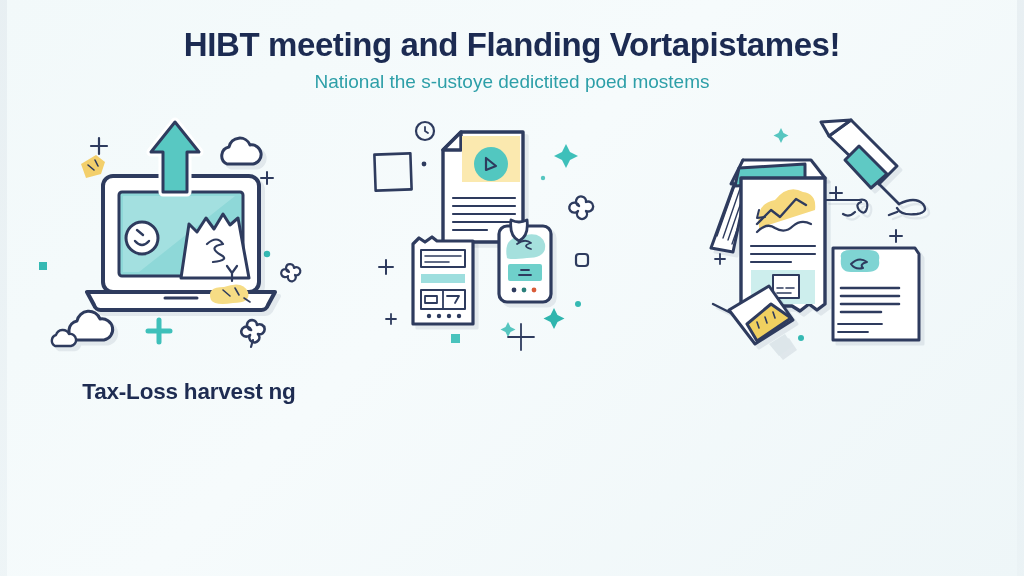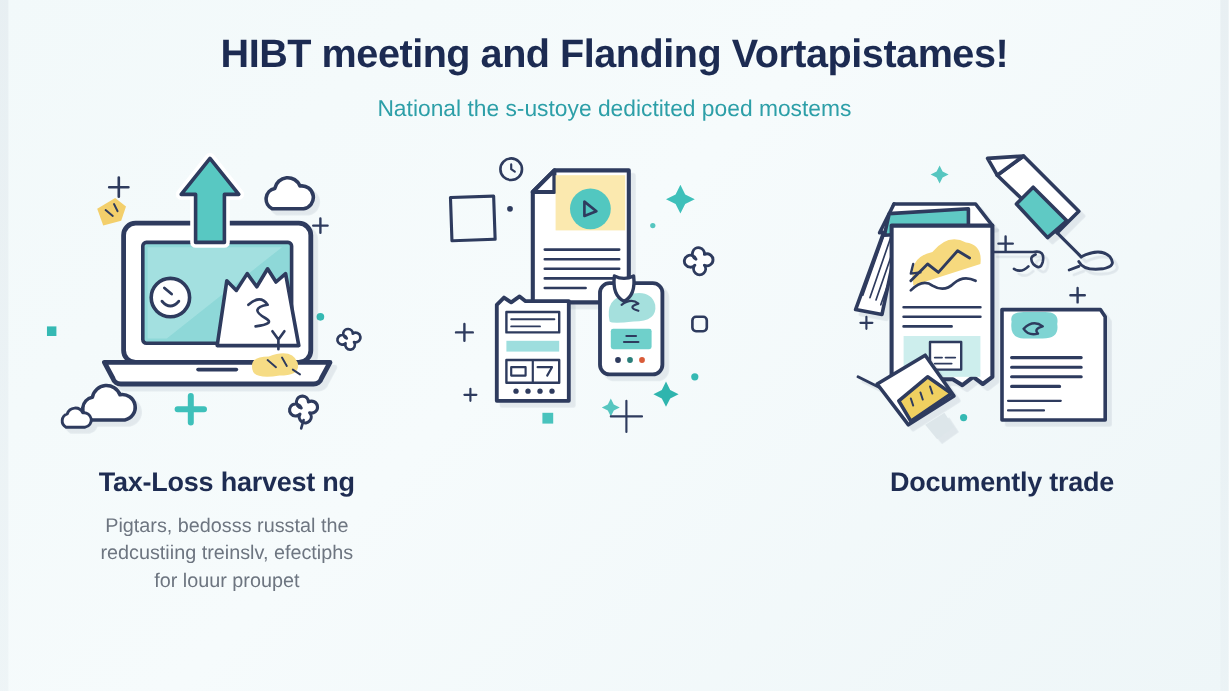--- a/index.html
+++ b/index.html
@@ -26,29 +26,28 @@
   .page::after  { right: 0; }
 
   .header { text-align: center; padding-top: 26px; }
   .title {
     font-size: 33px;
     font-weight: 800;
     letter-spacing: -0.4px;
     color: #1c2b52;
   }
   .subtitle {
-    margin-top: 17px;
+    margin-top: 7px;
     font-size: 19px;
     font-weight: 500;
     color: #2d9fa8;
   }
 
   .columns {
     display: flex;
-    justify-content: space-between;
     padding: 0 28px;
     margin-top: 14px;
   }
   .column {
     width: 322px;
     text-align: center;
   }
   .illustration {
     width: 300px;
     height: 262px;
@@ -141,23 +140,20 @@
           <path class="nl" d="M168,136 q10,-9 16,0 q-16,3 -2,11 q9,5 -8,7" stroke-width="2.2"></path>
           <path class="nl" d="M188,158 l5,7 l5,-7 M193,165 v8" stroke-width="2.2"></path>
         </g>
 
         <g>
           <path d="M172,192 q-5,-13 13,-13 q19,-7 24,5 q3,11 -15,11 q-18,3 -22,-3 z" fill="#f6dc85"></path>
           <path class="nl" d="M184,182 l7,6 M196,180 l4,7 M205,190 l6,4" stroke-width="1.6" stroke="#c79b3b"></path>
         </g>
       </svg>
       <div class="col-heading">Tax-Loss harvest ng</div>
-      <div class="col-body">Pigtars, bedosss russtal the
-redcustiing treinslv, efectiphs
-for louur proupet</div>
     </div>
 
     <div class="column">
       <svg class="illustration" viewBox="0 0 300 260">
 
         <g>
           <circle class="nl" cx="64" cy="23" r="9" stroke="#56c6c0" stroke-width="2.2"></circle>
           <path class="nl" d="M64,19 v4 l3,2" stroke="#56c6c0" stroke-width="1.8"></path>
           <rect class="nl" x="14" y="46" width="36" height="36" stroke="#45c4bd" stroke-width="2.6" transform="rotate(-2 32 64)"></rect>
           <path d="M205,36 l4,8 l8,4 l-8,4 l-4,8 l-4,-8 l-8,-4 l8,-4 z" fill="#3ec0ba"></path>
@@ -261,17 +257,16 @@
         </g>
 
         <g class="shadowed">
           <path class="nl" d="M30,196 l20,10" stroke-width="2.4"></path>
           <path class="nl wf" d="M46,202 L86,178 L110,212 L72,236 Z" stroke-width="3"></path>
           <path d="M88,196 L108,210 L74,233 L64,216 Z" fill="#f0d060" stroke="#2e3b5e" stroke-width="3" stroke-linejoin="round"></path>
           <path class="nl" d="M74,214 l2,6 M82,209 l2,6 M90,204 l2,6" stroke="#b08f2e" stroke-width="1.6"></path>
           <path d="M86,236 l16,-10 l8,12 l-14,10 z" fill="#dde6ea"></path>
         </g>
       </svg>
-      <div class="col-heading">Documently trade</div>
     </div>
 
   </div>
 </div>
 
 </body></html>

